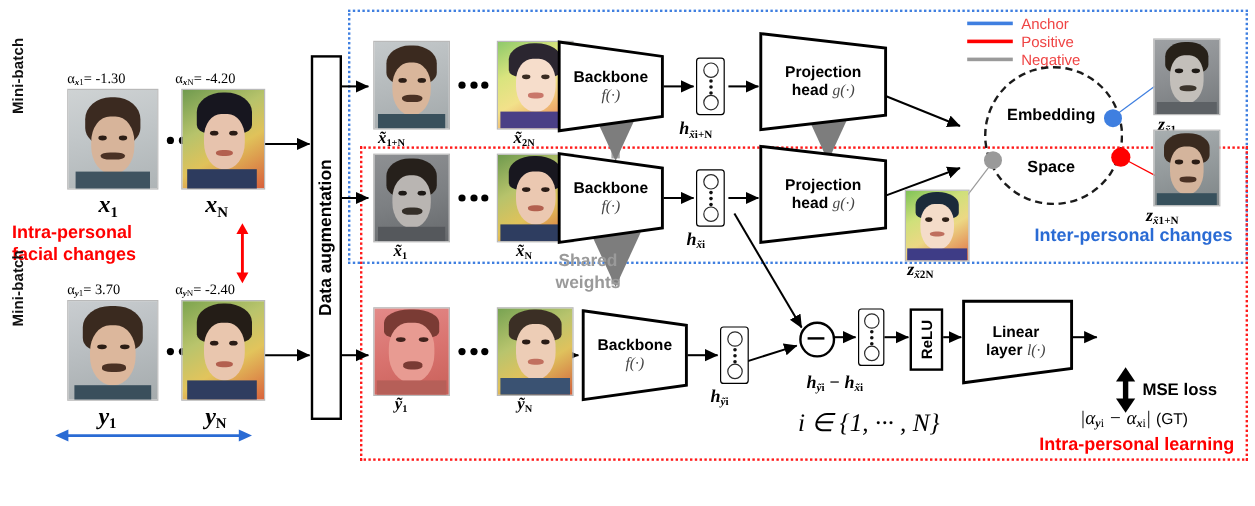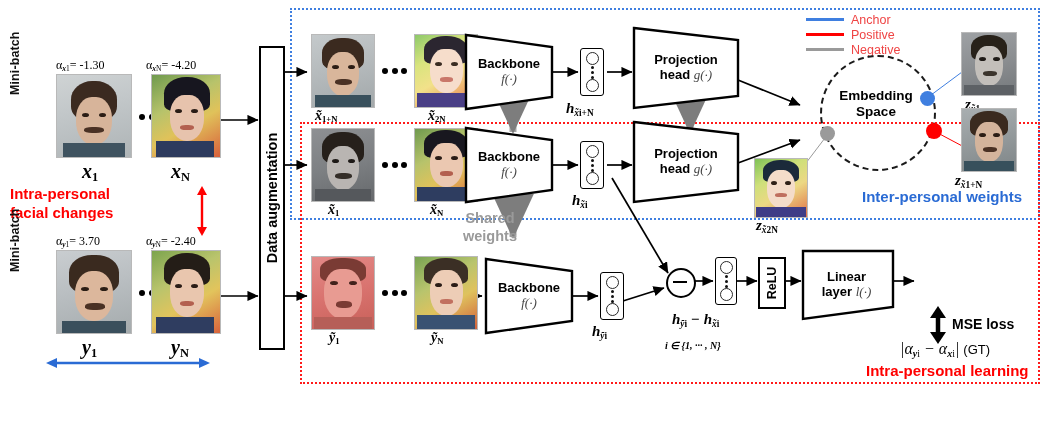--- a/index.html
+++ b/index.html
@@ -4,21 +4,21 @@
 <style>
   html,body{margin:0;padding:0;background:#ffffff;}
   body{width:1046px;height:422px;position:relative;overflow:hidden;
        font-family:"Liberation Sans",sans-serif;}
   #stage{position:absolute;left:0;top:0;width:1046px;height:422px;}
 
   .abs{position:absolute;}
   .ctr{display:flex;align-items:center;justify-content:center;text-align:center;}
 
   
-  .bold{font-weight:bold;color:#000;}
+  .bold{font-weight:bold;color:#000;gap:27px;}
   .serif{font-family:"Liberation Serif",serif;}
   .red{color:#ff0000;font-weight:bold;}
   .blue{color:#2a6bd4;font-weight:bold;}
   .gray{color:#9a9a9a;font-weight:bold;}
 
   .lbl-mini{font-size:12.5px;font-weight:bold;color:#111;letter-spacing:.1px;}
   .lbl-alpha{font-family:"Liberation Serif",serif;font-size:12px;color:#000;white-space:nowrap;}
   .lbl-var{font-family:"Liberation Serif",serif;font-style:italic;font-weight:bold;font-size:20px;color:#000;white-space:nowrap;}
   .lbl-var-sm{font-family:"Liberation Serif",serif;font-style:italic;font-weight:bold;font-size:14px;color:#000;white-space:nowrap;}
   .lbl-h{font-family:"Liberation Serif",serif;font-style:italic;font-weight:bold;font-size:15px;color:#000;white-space:nowrap;}
@@ -441,21 +441,21 @@
         <b></b>
         <b></b>
       </span>
     <span class="circ"></span>
   </div>
 
   <div class="abs lbl-h" style="left:672px;top:311px;">
     <span class="serif"><i>h</i><sub><i>ỹ</i><span class="up">i</span></sub> − <i>h</i><sub><i>x̃</i><span class="up">i</span></sub></span>
   </div>
 
-  <div class="abs lbl-math" style="left:665px;top:340px;font-size:10px;font-weight:bold;">i ∈ {1, ··· , N}</div>
+  <div class="abs lbl-math" style="left:665px;top:340px;font-size:21px;">i ∈ {1, ··· , N}</div>
 
   <div class="relu" style="left:758px;top:257px;width:24px;height:48px;">
     <span>ReLU</span>
   </div>
 
   <div class="trap" style="left:801px;top:249px;width:91px;height:72px;">
     <svg width="94" height="72">
         <polygon points="2,2 92,2 92,58 2,70" fill="#fff" stroke="#000" stroke-width="2.4"></polygon>
       </svg>
     <div class="txt" style="justify-content:center;padding-bottom:6px;">
@@ -531,15 +531,15 @@
     <i style="left:12px;top:11px;width:28px;height:38px;border-radius:42% 42% 48% 48%;background:#f4dcc9;"></i>
     <i style="left:16px;top:22px;width:6px;height:4px;border-radius:50%;background:#2f2118;"></i>
     <i style="left:30px;top:22px;width:6px;height:4px;border-radius:50%;background:#2f2118;"></i>
     <i style="left:20px;top:34px;width:12px;height:4px;border-radius:40%;background:#bf6f5e;"></i>
     <i style="left:1px;top:48px;width:50px;height:10px;background:#3e3c86;"></i>
   </div>
   <div class="abs lbl-z" style="left:756px;top:217px;">
     <span class="serif"><i>z</i><sub><i>x̃</i><span class="up">2N</span></sub></span>
   </div>
 
-  <div class="abs blue" style="left:862px;top:188px;font-size:15px;">Inter-personal weights</div>
+  <div class="abs blue" style="left:862px;top:188px;font-size:15px;">Inter-personal changes</div>
 
 </div>
 
 </body></html>

